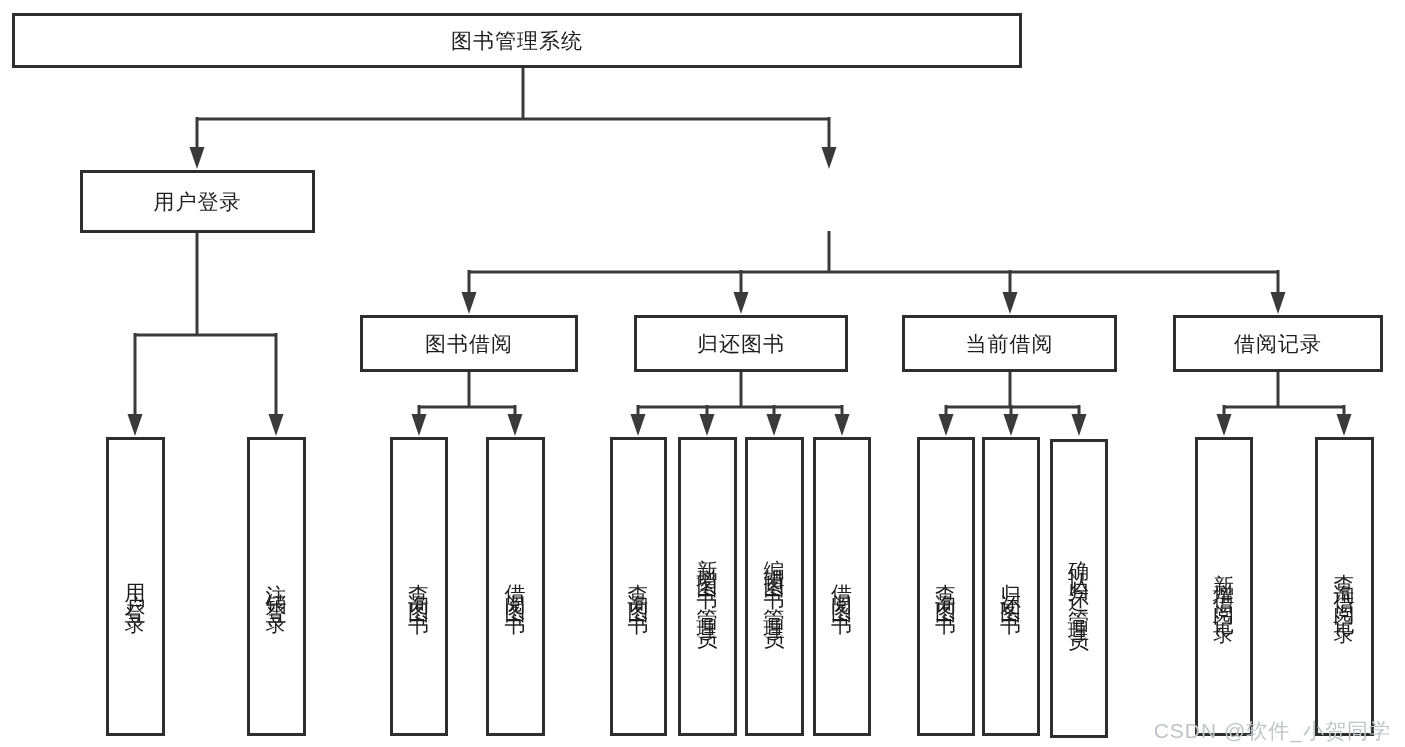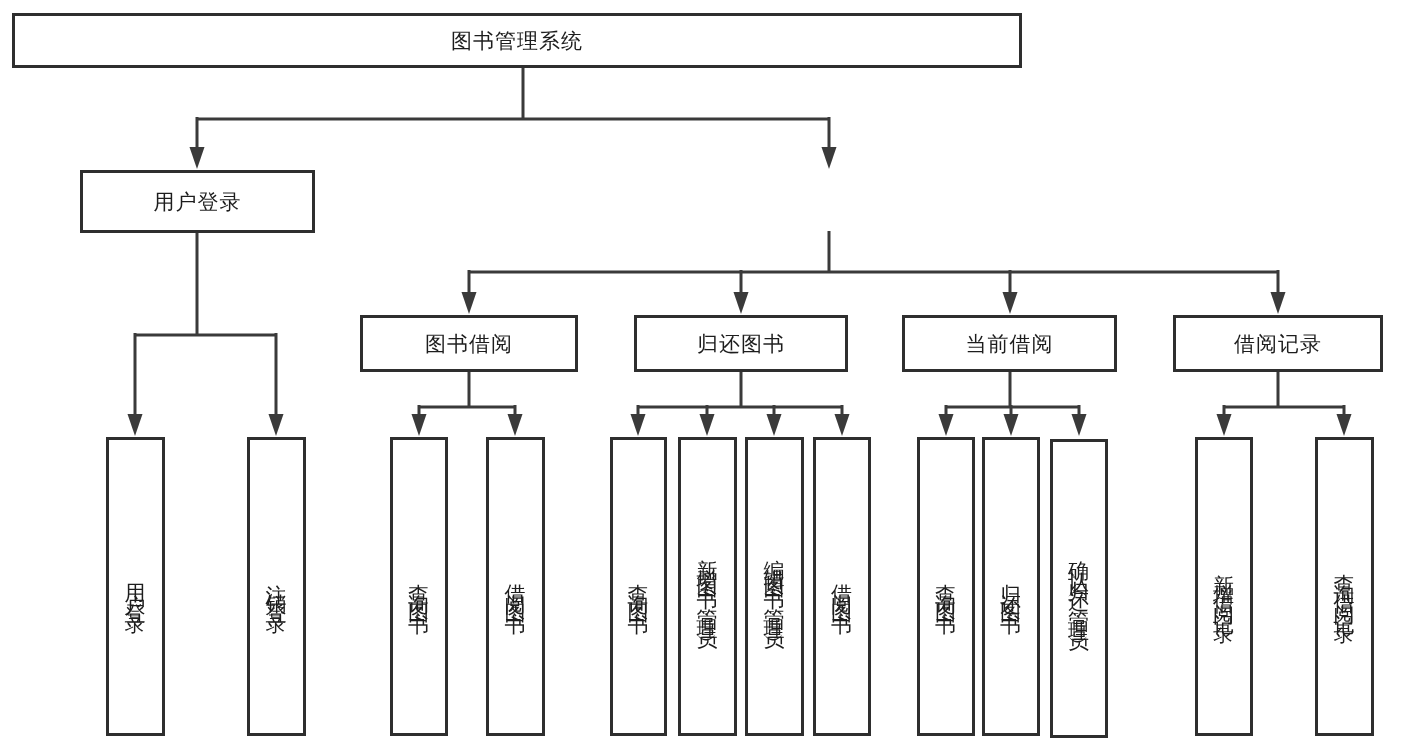--- a/index.html
+++ b/index.html
@@ -164,14 +164,15 @@
     <span>确认归还（管理员）</span>
   </div>
 
   <div class="box v" style="left:1195px; top:437px; width:58px; height:299px">
     <span>新增借阅记录</span>
   </div>
   <div class="box v" style="left:1315px; top:437px; width:59px; height:299px">
     <span>查询借阅记录</span>
   </div>
 
+  <div class="watermark">CSDN @软件_小贺同学</div>
 
 </div>
 
 </body></html>

